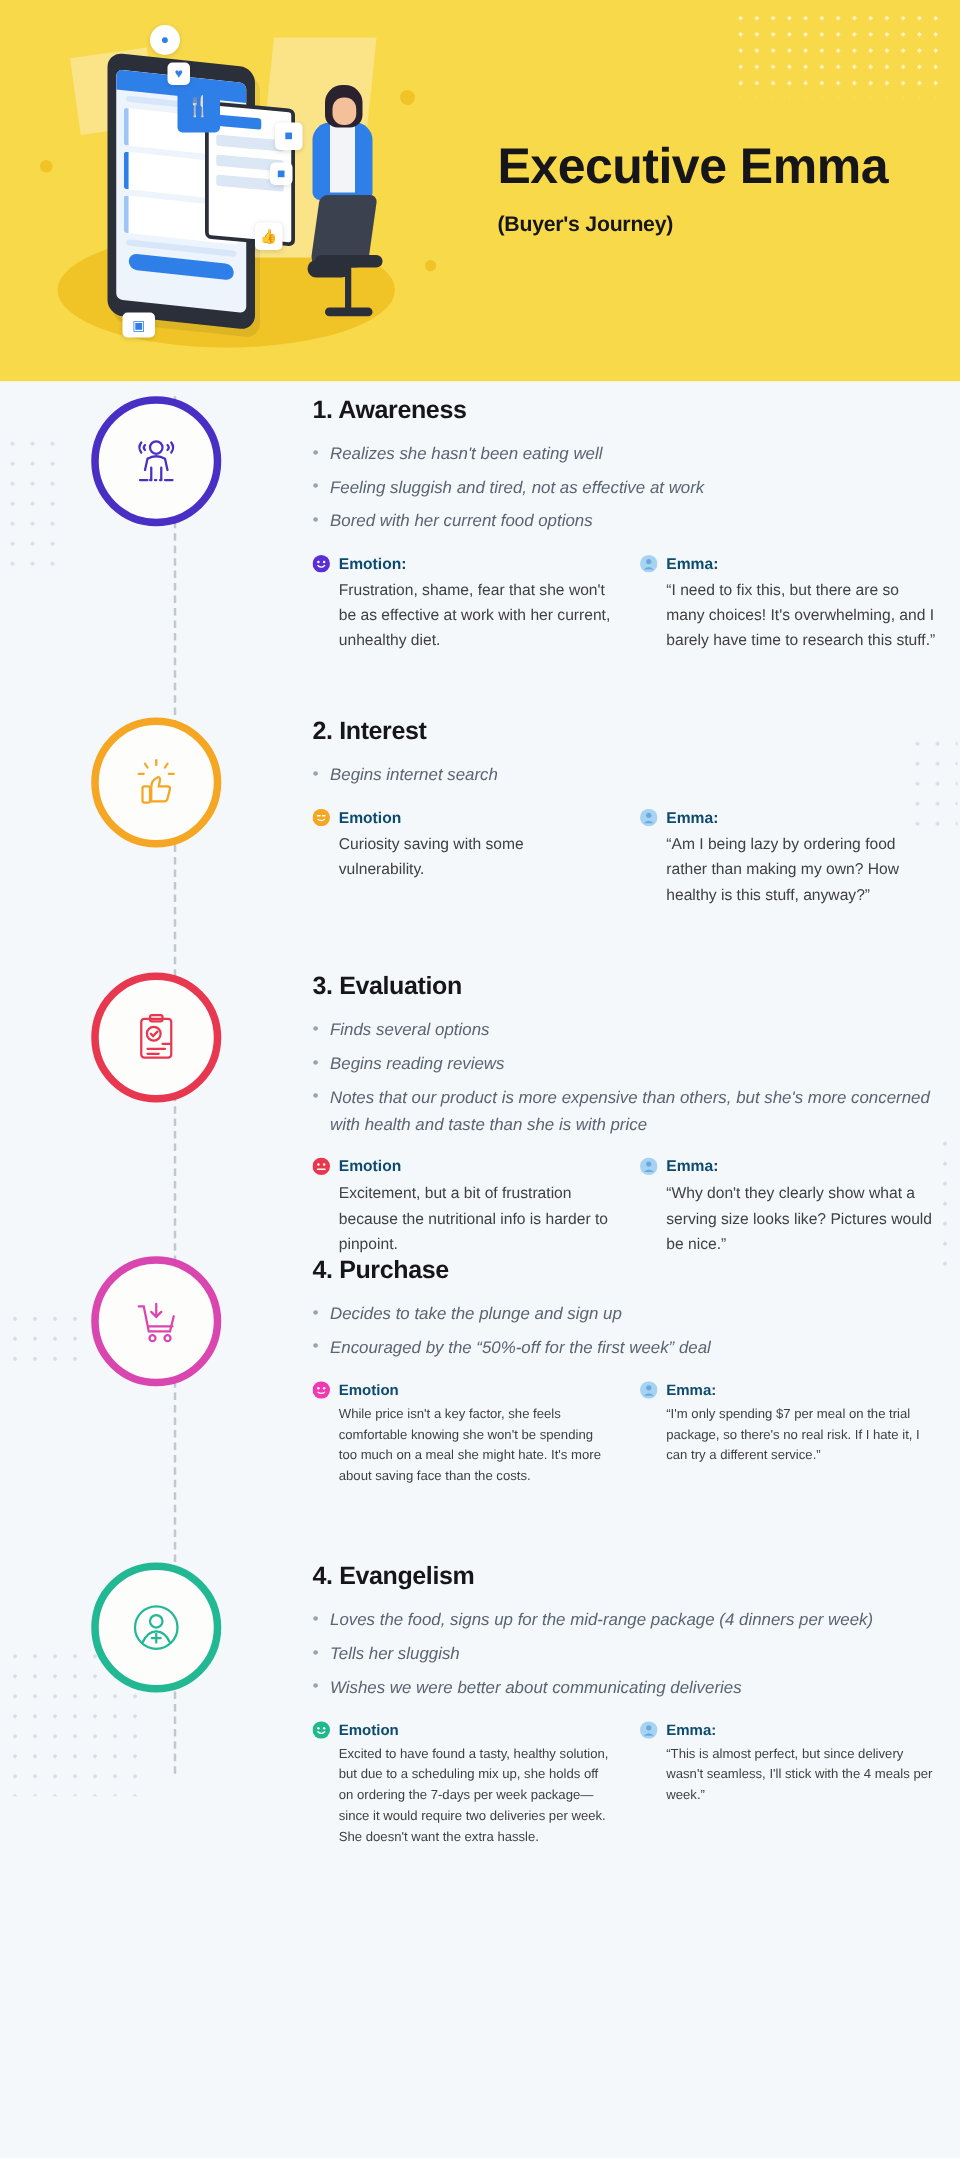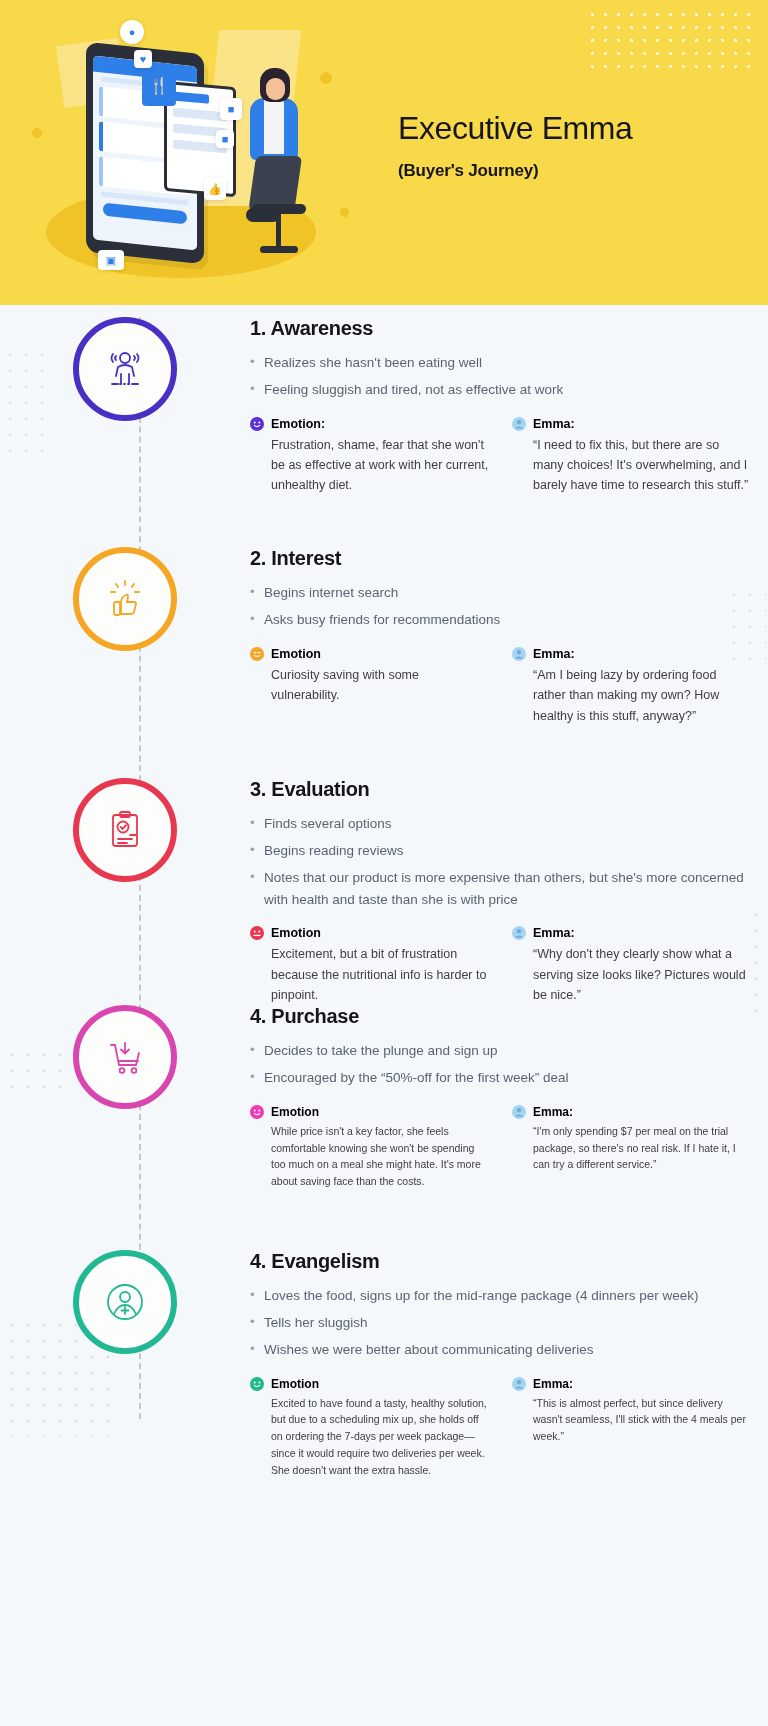--- a/index.html
+++ b/index.html
@@ -27,21 +27,21 @@
     background-image:radial-gradient(circle, rgba(255,255,255,.75) 1.6px, transparent 1.7px);
     background-size:13px 13px;
     opacity:.9;
   }
   .hero-title-wrap {
     position:absolute;
     left:398px; top:110px;
     width:330px;
   }
   .hero-title {
-    font-size:32px; font-weight:normal; color:#16161a;
+    font-size:40px; font-weight:bold; color:#16161a;
     letter-spacing:-0.4px; line-height:1.15;
   }
   .hero-sub {
     font-size:17px; font-weight:bold; color:#16161a;
     margin-top:14px; letter-spacing:-0.2px;
   }
 
   
   .illo { position:absolute; left:24px; top:8px; width:330px; height:290px; }
   .illo-ellipse {
@@ -136,34 +136,34 @@
     display:flex; align-items:center; justify-content:center;
     position:relative; z-index:2;
   }
   .circle svg { width:52px; height:52px; }
 
   .stage-content { flex:1; padding-right:16px; }
   .stage-title {
     font-size:20px; font-weight:bold; color:#16161a;
     letter-spacing:-0.3px; margin-bottom:12px;
   }
-  .bullets { list-style:none; margin-bottom:16px; }
+  .bullets { list-style:none; margin-bottom:16px;font-style:italic; }
   .bullets li {
     position:relative; padding-left:14px;
     font-size:13.5px; line-height:1.62; color:#5b6472;
     margin-bottom:5px;
   }
   .bullets li:before {
     content:"•"; position:absolute; left:0; top:-1px; color:#9aa3b0;
   }
 
   .cols { display:flex; gap:22px; }
   .col { flex:1; min-width:0; }
   .col-head { display:flex; align-items:center; gap:7px; margin-bottom:4px; }
-  .col-head .lbl { font-size:12.5px; font-weight:bold; color:#000000; }
+  .col-head .lbl { font-size:12.5px; font-weight:bold; color:#0c4a6e; }
   .badge { width:14px; height:14px; border-radius:50%; flex:0 0 14px; position:relative; }
   .badge svg { width:14px; height:14px; display:block; }
   .col-text {
     font-size:12.5px; line-height:1.62; color:#404040; padding-left:21px;
   }
 
   
   .stage.small .bullets li { font-size:13.5px; }
   .stage.small .col-text { font-size:10.5px; line-height:1.6; }
   .stage.small .col-head .lbl { font-size:12px; }
@@ -250,20 +250,21 @@
           <path d="M22 31 v10 M30 31 v10"></path>
           <path d="M13 41 h6 M21 41 h1 M25 41 h1 M29 41 h1 M33 41 h6"></path>
         </svg>
       </div>
     </div>
     <div class="stage-content">
       <div class="stage-title">1. Awareness</div>
       <ul class="bullets">
         <li>Realizes she hasn't been eating well</li>
         <li>Feeling sluggish and tired, not as effective at work</li>
+        <li>Bored with her current food options</li>
       </ul>
       <div class="cols">
         <div class="col">
           <div class="col-head">
             <span class="badge">
               <svg viewBox="0 0 14 14">
                   <circle cx="7" cy="7" r="7" fill="#5b2fd6"></circle>
                   <circle cx="4.7" cy="5.6" r="1" fill="#fff"></circle>
                   <circle cx="9.3" cy="5.6" r="1" fill="#fff"></circle>
                   <path d="M4.3 8.4 q2.7 2.6 5.4 0" stroke="#fff" stroke-width="1.1" fill="none" stroke-linecap="round"></path>
@@ -297,21 +298,20 @@
           <path d="M26 8 v4 M17 11 l2 3 M35 11 l-2 3 M12 19 h4 M40 19 h-4"></path>
           <path d="M22 38 v-8 q0-6 5-8 q2-1 2 2 l-1 5 h7 q2 0 2 2 l-2 8 q-.5 2-2.5 2 H22 z"></path>
           <rect x="15" y="29" width="6" height="13" rx="1.5"></rect>
         </svg>
       </div>
     </div>
     <div class="stage-content">
       <div class="stage-title">2. Interest</div>
       <ul class="bullets">
         <li>Begins internet search</li>
-        <li>Asks busy friends for recommendations</li>
       </ul>
       <div class="cols">
         <div class="col">
           <div class="col-head">
             <span class="badge">
               <svg viewBox="0 0 14 14">
                   <circle cx="7" cy="7" r="7" fill="#f5a623"></circle>
                   <path d="M4 5.6 h2 M8 5.6 h2" stroke="#fff" stroke-width="1.1" stroke-linecap="round"></path>
                   <path d="M4.4 8.6 q2.6 1.6 5.2 0" stroke="#fff" stroke-width="1.1" fill="none" stroke-linecap="round"></path>
                 </svg>

